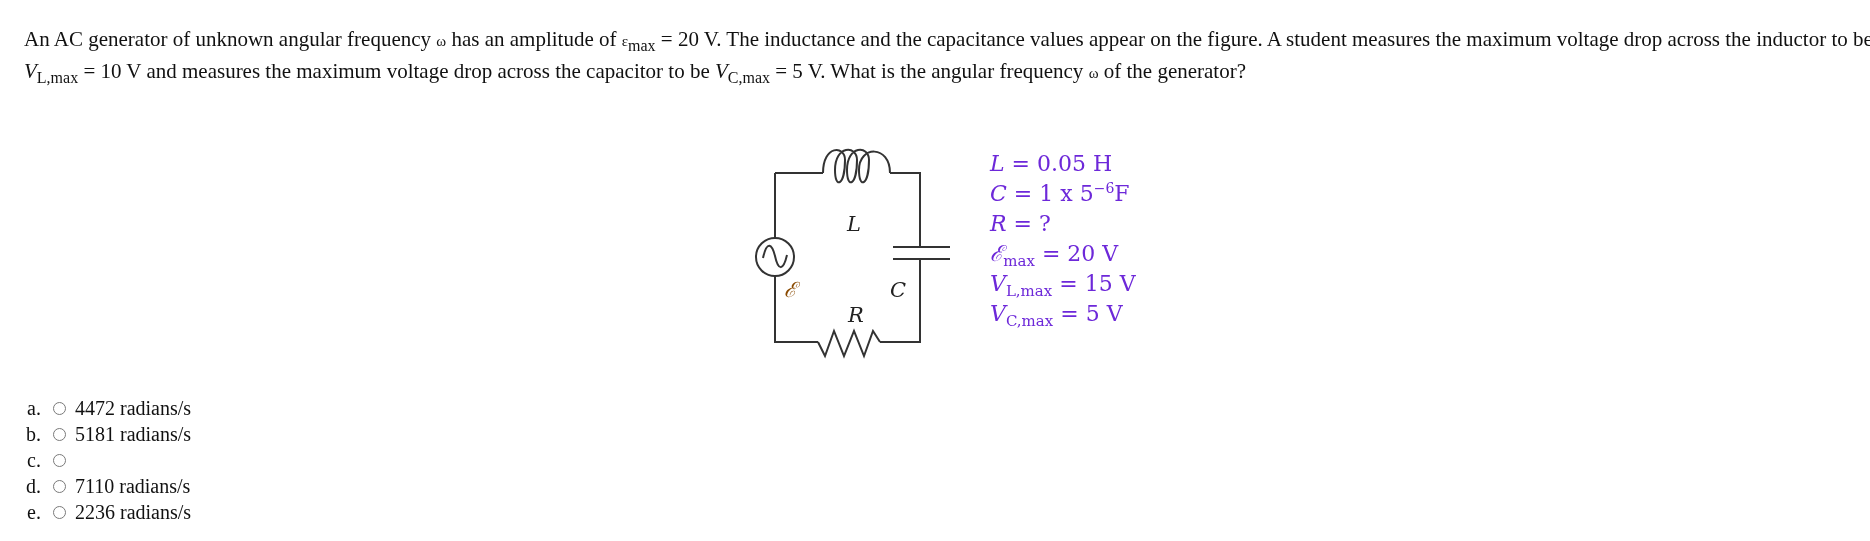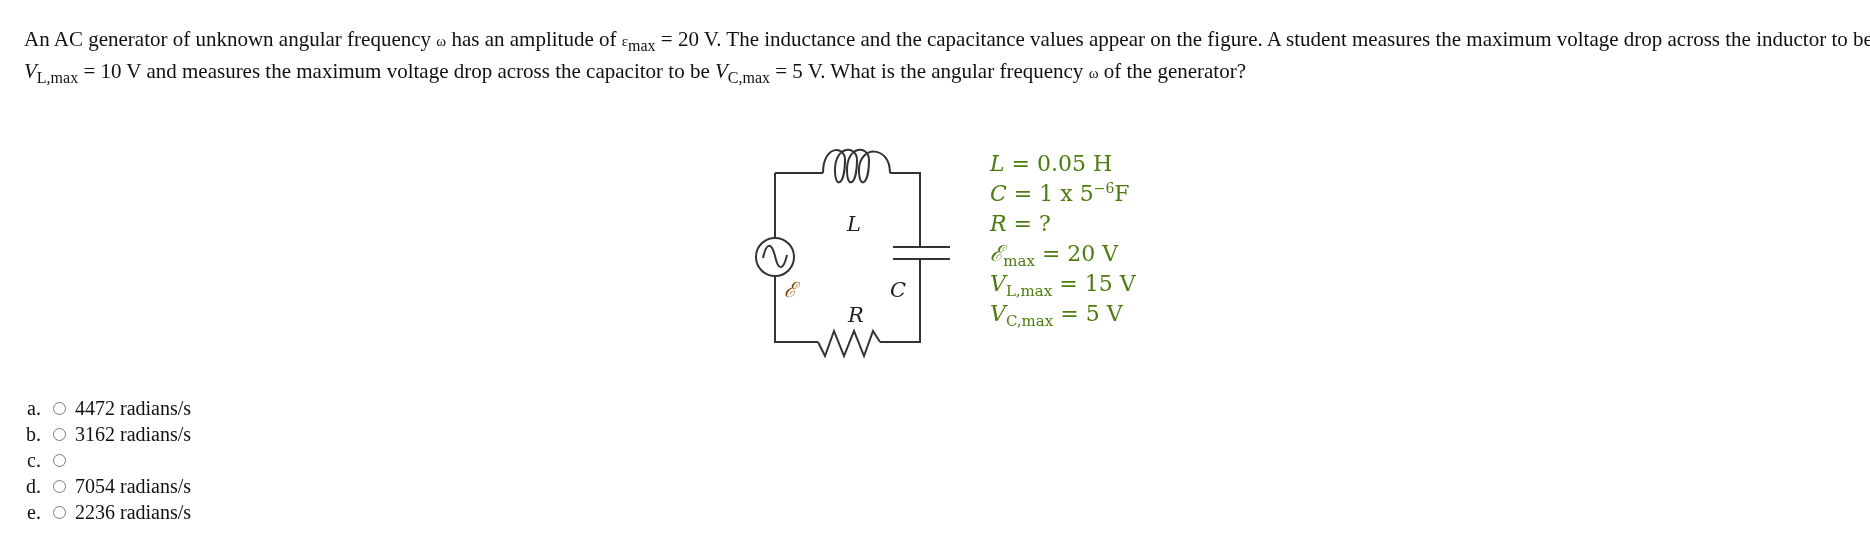--- a/index.html
+++ b/index.html
@@ -55,21 +55,21 @@
       color: #222;
       line-height: 1;
     }
     .params {
       position: absolute;
       left: 990px;
       top: 149px;
       font-family: "DejaVu Serif", "Liberation Serif", serif;
       font-size: 22px;
       line-height: 30px;
-      color: #4d7c0f;
+      color: #6d28d9;
     }
     .params .row { white-space: nowrap; }
     .params i { font-style: italic; }
     .params sub {
       font-size: 15px;
       line-height: 0;
       vertical-align: -5px;
     }
     .params sup {
       font-size: 14px;
@@ -154,29 +154,29 @@
 
 <div class="options">
   <label class="option">
     <span class="opt-letter">a.</span>
     <span class="radio"></span>
     <span class="opt-text">4472 radians/s</span>
   </label>
   <label class="option">
     <span class="opt-letter">b.</span>
     <span class="radio"></span>
-    <span class="opt-text">3162 radians/s</span>
+    <span class="opt-text">5181 radians/s</span>
   </label>
   <label class="option">
     <span class="opt-letter">c.</span>
     <span class="radio"></span>
   </label>
   <label class="option">
     <span class="opt-letter">d.</span>
     <span class="radio"></span>
-    <span class="opt-text">7054 radians/s</span>
+    <span class="opt-text">7110 radians/s</span>
   </label>
   <label class="option">
     <span class="opt-letter">e.</span>
     <span class="radio"></span>
     <span class="opt-text">2236 radians/s</span>
   </label>
 </div>
 
 </body></html>

